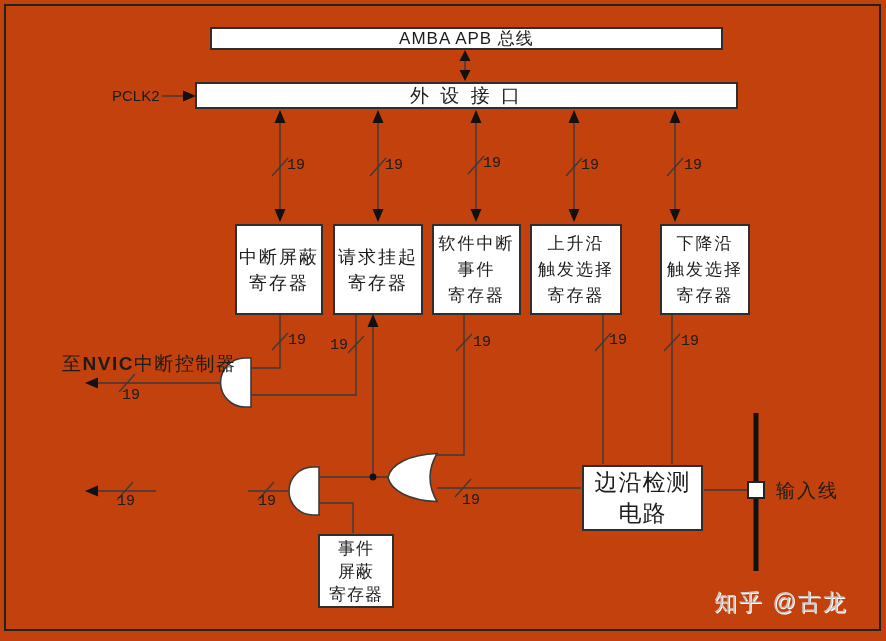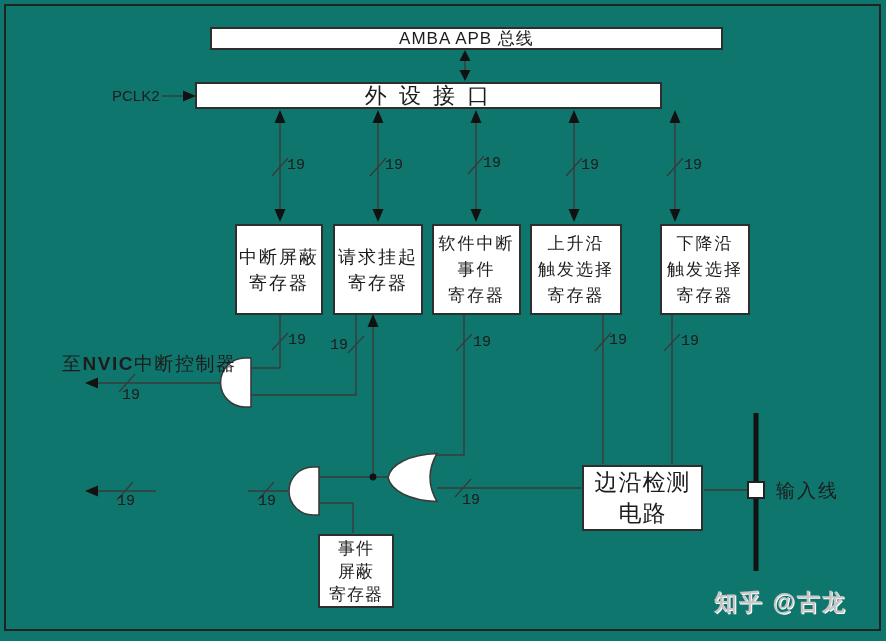--- a/index.html
+++ b/index.html
@@ -1,17 +1,17 @@
 <!DOCTYPE html>
 <html><head>
 <meta charset="utf-8">
 <style>
   html,body{margin:0;padding:0;background:#ffffff;}
   #stage{
-    position:relative;width:886px;height:641px;background:#0f766e;
+    position:relative;width:886px;height:641px;background:#c2410c;
     font-family:"Liberation Sans","DejaVu Sans",sans-serif;color:#1c1c1c;
     overflow:hidden;
   }
   #frame{
     position:absolute;left:4px;top:4px;width:873px;height:623px;
     border:2px solid #222;pointer-events:none;
   }
   svg{position:absolute;left:0;top:0;}
   .box{
     position:absolute;border:2px solid #2e2e2e;background:#fff;
@@ -19,21 +19,21 @@
     white-space:pre-line;box-sizing:border-box;
   }
   .lbl{position:absolute;white-space:nowrap;}
   .w19{
     position:absolute;font-size:15px;color:#1c1c1c;
     font-family:Liberation Mono, monospace;white-space:nowrap;
   }
   .cjk-lg{font-size:18px;letter-spacing:2px;line-height:26px;}
   .watermark{
     position:absolute;left:714px;top:587px;font-size:23px;color:#c7c7c7;
-    letter-spacing:2px;font-weight:bold;
+    letter-spacing:2px;font-weight:normal;
     text-shadow:1px 1px 0 #ffffff;
   }
 </style>
 </head>
 <body>
 
 <div id="stage">
 
   <svg width="886" height="641" viewBox="0 0 886 641">
     <g stroke="#3a3a3a" stroke-width="1.4" fill="none">
@@ -114,21 +114,21 @@
       <line x1="664" y1="351" x2="680" y2="334"></line>
       <line x1="119" y1="392" x2="135" y2="374"></line>
       <line x1="117" y1="500" x2="133" y2="482"></line>
       <line x1="258" y1="500" x2="274" y2="482"></line>
       <line x1="455" y1="497" x2="471" y2="479"></line>
     </g>
   </svg>
 
   <div class="box" style="left:210px;top:27px;width:513px;height:23px;font-size:17px;letter-spacing:1px;">AMBA APB 总线</div>
 
-  <div class="box" style="left:195px;top:82px;width:467px;height:27px;font-size:22px;letter-spacing:3px;">外 设 接 口</div>
+  <div class="box" style="left:195px;top:82px;width:543px;height:27px;font-size:19px;letter-spacing:3px;">外 设 接 口</div>
 
   <div class="box cjk-lg" style="left:235px;top:224px;width:88px;height:91px;">中断屏蔽
 寄存器</div>
 
   <div class="box cjk-lg" style="left:333px;top:224px;width:90px;height:91px;">请求挂起
 寄存器</div>
 
   <div class="box cjk-lg" style="left:432px;top:224px;width:89px;height:91px;font-size:17px;">软件中断
 事件
 寄存器</div>

